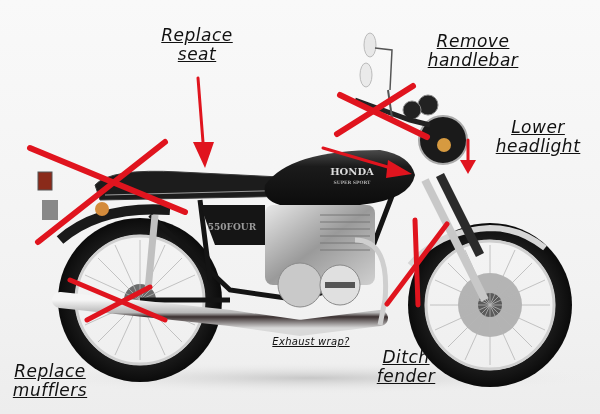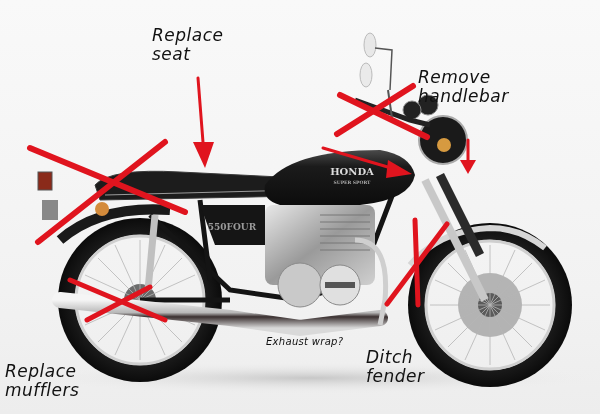--- a/index.html
+++ b/index.html
@@ -1,19 +1,19 @@
 <!DOCTYPE html>
 <html><head>
   <meta charset="utf-8">
   <style>
     html, body { margin: 0; padding: 0; }
     body { width: 600px; height: 414px; overflow: hidden; background: #f4f4f4; font-family: "DejaVu Sans", sans-serif; }
     .stage { position: relative; width: 600px; height: 414px; background: linear-gradient(180deg, #f9f9f9 0%, #f2f2f2 70%, #ededed 100%); }
     .stage svg.art { position: absolute; left: 0; top: 0; }
-    .label { position: absolute; color: #111; font-family: "DejaVu Sans", sans-serif; font-style: italic; text-align: left; line-height: 1.12; white-space: pre-line; letter-spacing: 0.5px; }
+    .label { position: absolute; color: #111; font-family: "DejaVu Sans", sans-serif; font-style: italic; text-align: center; line-height: 1.12; white-space: pre-line; letter-spacing: 0.5px; text-decoration: underline; }
     .lg { font-size: 17px; }
     .sm { font-size: 10px; letter-spacing: 0.3px; }
     .brand { font-family: "DejaVu Serif", serif; font-weight: bold; }
   </style>
 </head>
 <body>
 
 <div class="stage">
   <svg class="art" width="600" height="414" viewBox="0 0 600 414">
     <defs>
@@ -170,20 +170,22 @@
       <line x1="415" y1="220" x2="418" y2="305" stroke-width="5"></line>
       <line x1="447" y1="224" x2="387" y2="304" stroke-width="5"></line>
 
       <line x1="70" y1="280" x2="165" y2="320" stroke-width="5"></line>
       <line x1="150" y1="287" x2="87" y2="320" stroke-width="5"></line>
     </g>
   </svg>
 
   <div class="label lg" style="left:152px; top:26px; width:90px;">Replace
 seat</div>
-  <div class="label lg" style="left:418px; top:32px; width:110px;margin-top:36px;">Remove
+  <div class="label lg" style="left:418px; top:32px; width:110px;">Remove
 handlebar</div>
+  <div class="label lg" style="left:488px; top:118px; width:100px;">Lower
+headlight</div>
   <div class="label lg" style="left:366px; top:348px; width:80px;">Ditch
 fender</div>
   <div class="label sm" style="left:266px; top:336px; width:90px;">Exhaust wrap?</div>
   <div class="label lg" style="left:5px; top:362px; width:90px;">Replace
 mufflers</div>
 </div>
 
 </body></html>

